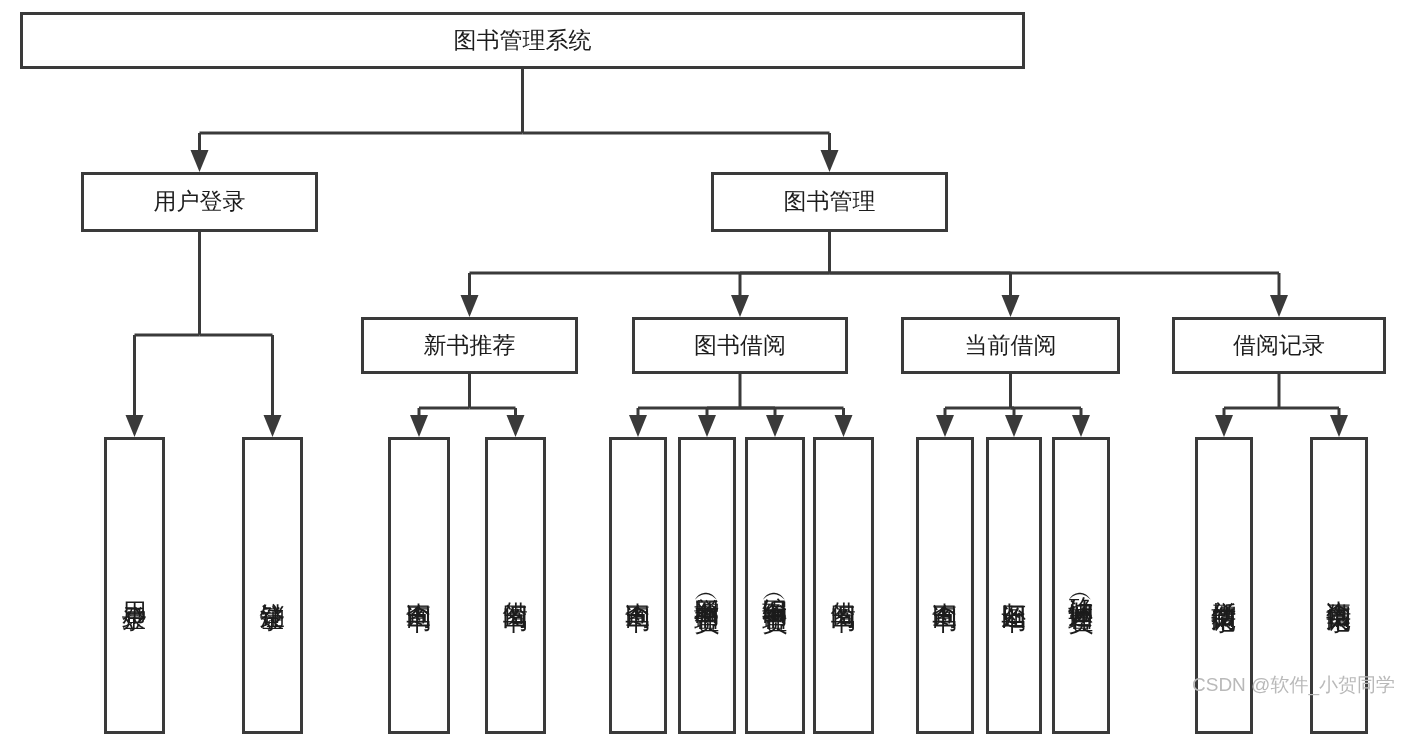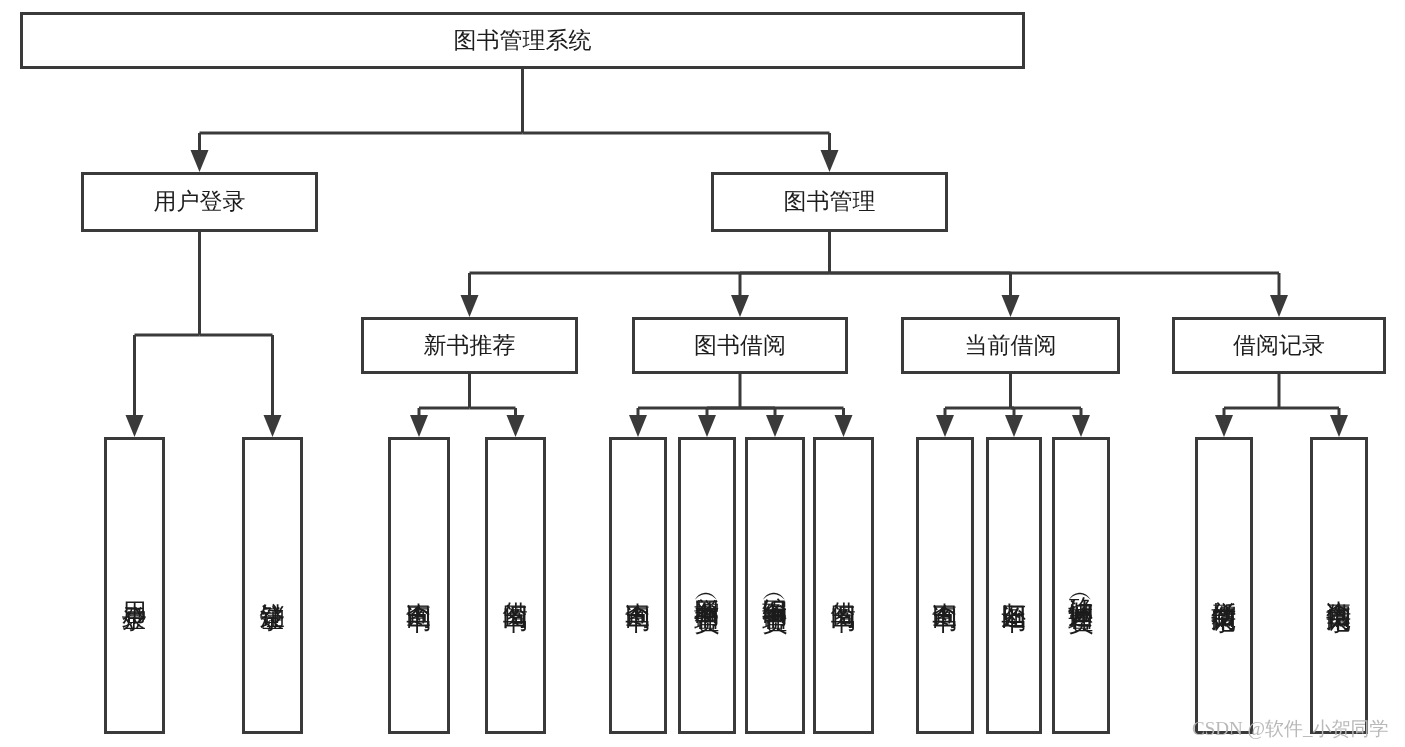--- a/index.html
+++ b/index.html
@@ -51,22 +51,22 @@
     line-height: 1.06;
     color: #1c1c1c;
     letter-spacing: 2px;
     text-align: center;
     white-space: nowrap;
     pointer-events: none;
   }
   .watermark {
     position: absolute;
     left: 1192px;
-    top: 716px;
-    font-family: Liberation Serif, serif;
+    top: 672px;
+    font-family: Liberation Sans, sans-serif;
     font-size: 19px;
     color: #b9b9b9;
     white-space: nowrap;
   }
 </style>
 </head>
 <body>
 
 <svg id="canvas" viewBox="0 0 1405 747" xmlns="http://www.w3.org/2000/svg">
   <g id="edges">

